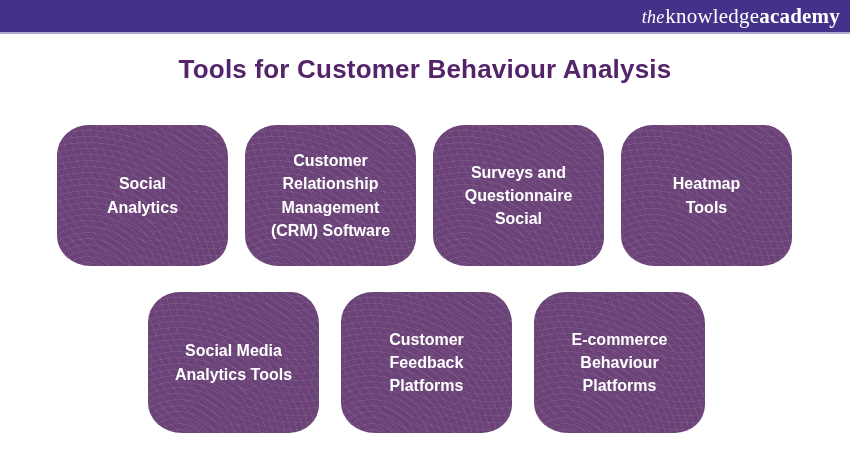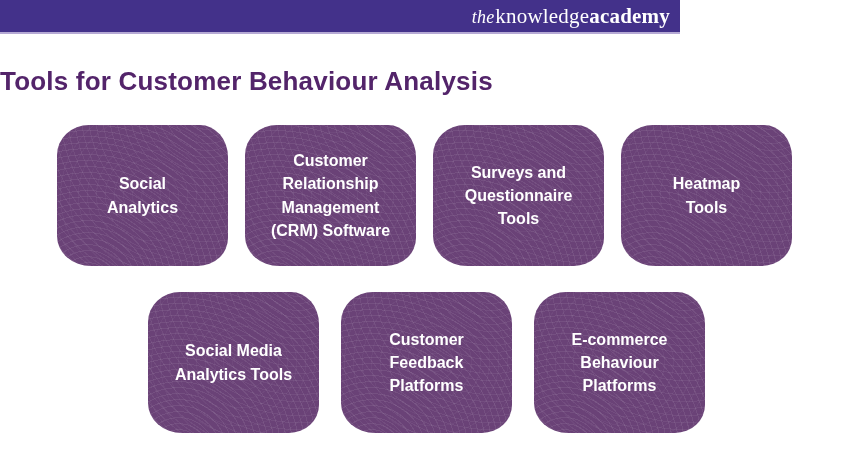--- a/index.html
+++ b/index.html
@@ -16,21 +16,21 @@
     background: var(--page-bg);
     font-family: "Liberation Sans", sans-serif;
     position: relative;
     overflow: hidden;
   }
 
   
   .header {
     position: absolute;
     top: 0; left: 0;
-    width: 680px; height: 34px;
+    width: 850px; height: 34px;
     background: var(--header-bg);
     border-bottom: 2px solid var(--header-underline);
     display: flex;
     align-items: center;
     justify-content: flex-end;
     padding-right: 10px;
   }
   .logo {
     color: #ffffff;
     font-family: "Liberation Serif", serif;
@@ -46,25 +46,25 @@
   }
   .logo .knowledge { font-weight: 400; }
   .logo .academy { font-weight: 700; }
 
   
   .page-title {
     position: absolute;
     top: 54px;
     left: 0;
     width: 850px;
+    text-align: center;
     color: var(--title-text);
     font-size: 26px;
     font-weight: 700;
     letter-spacing: 0.2px;
-    margin-top: 12px;
   }
 
   
   .row { position: absolute; display: flex; }
   .row-1 { top: 125px; left: 57px; gap: 17px; }
   .row-2 { top: 292px; left: 148px; gap: 22px; }
 
   .card {
     width: 171px;
     height: 141px;
@@ -110,21 +110,21 @@
   </div>
   <div class="card">
     <div class="card-label">Customer
 Relationship
 Management
 (CRM) Software</div>
   </div>
   <div class="card">
     <div class="card-label">Surveys and
 Questionnaire
-Tools</div>
+Social</div>
   </div>
   <div class="card">
     <div class="card-label">Heatmap
 Tools</div>
   </div>
 </div>
 
 <div class="row row-2">
   <div class="card">
     <div class="card-label">Social Media

